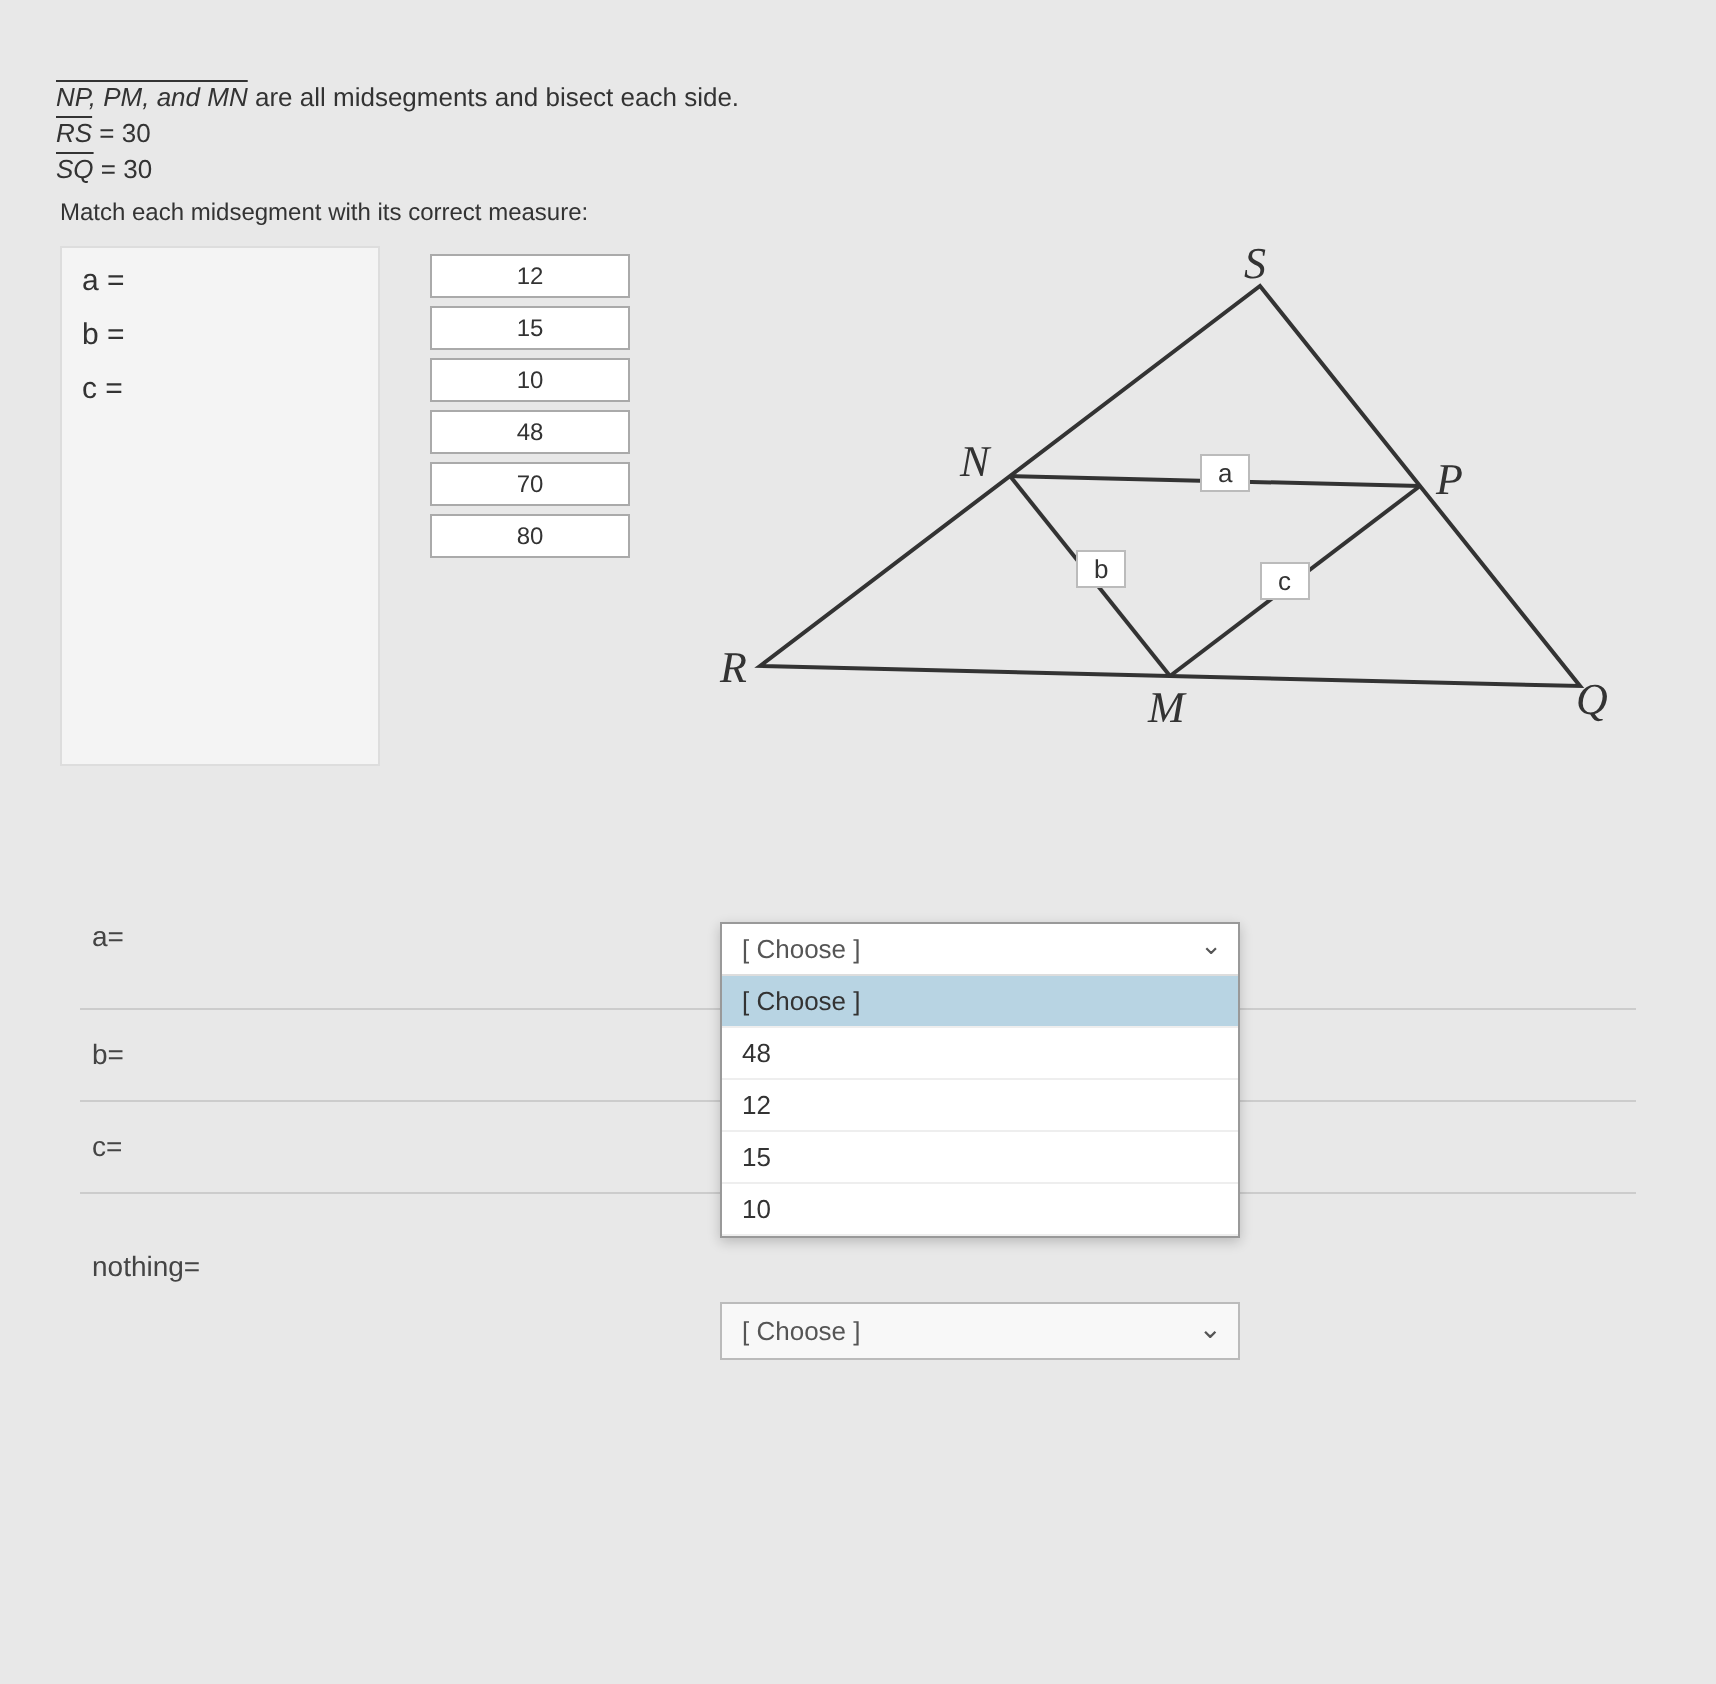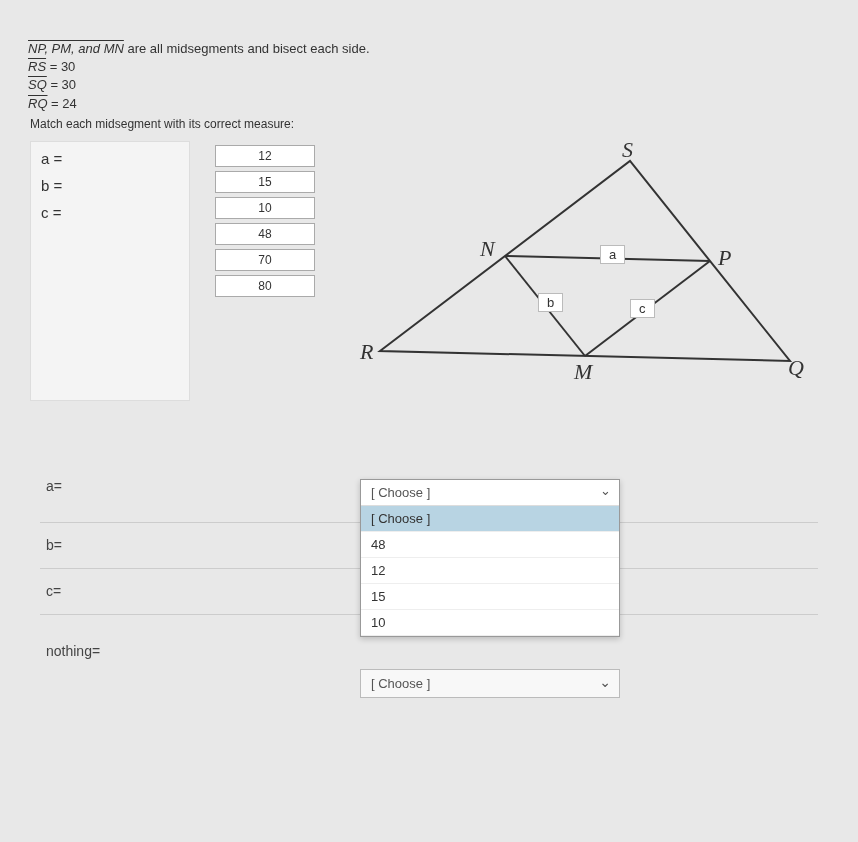--- a/index.html
+++ b/index.html
@@ -130,21 +130,20 @@
 </style>
 </head>
 <body>
 
 <div class="problem-text">
   <div>
     <span class="overline seg">NP, PM, and MN</span><span> are all midsegments and bisect each side.</span>
   </div>
   <div><span class="overline seg">RS</span><span> = 30</span></div>
   <div><span class="overline seg">SQ</span><span> = 30</span></div>
-  <div><span class="overline seg">RQ</span><span> = 24</span></div>
 </div>
 <div class="match-line">Match each midsegment with its correct measure:</div>
 
 <div class="top-area">
   <div class="label-col">
     <div>a =</div>
     <div>b =</div>
     <div>c =</div>
   </div>
   <div class="options-col">

